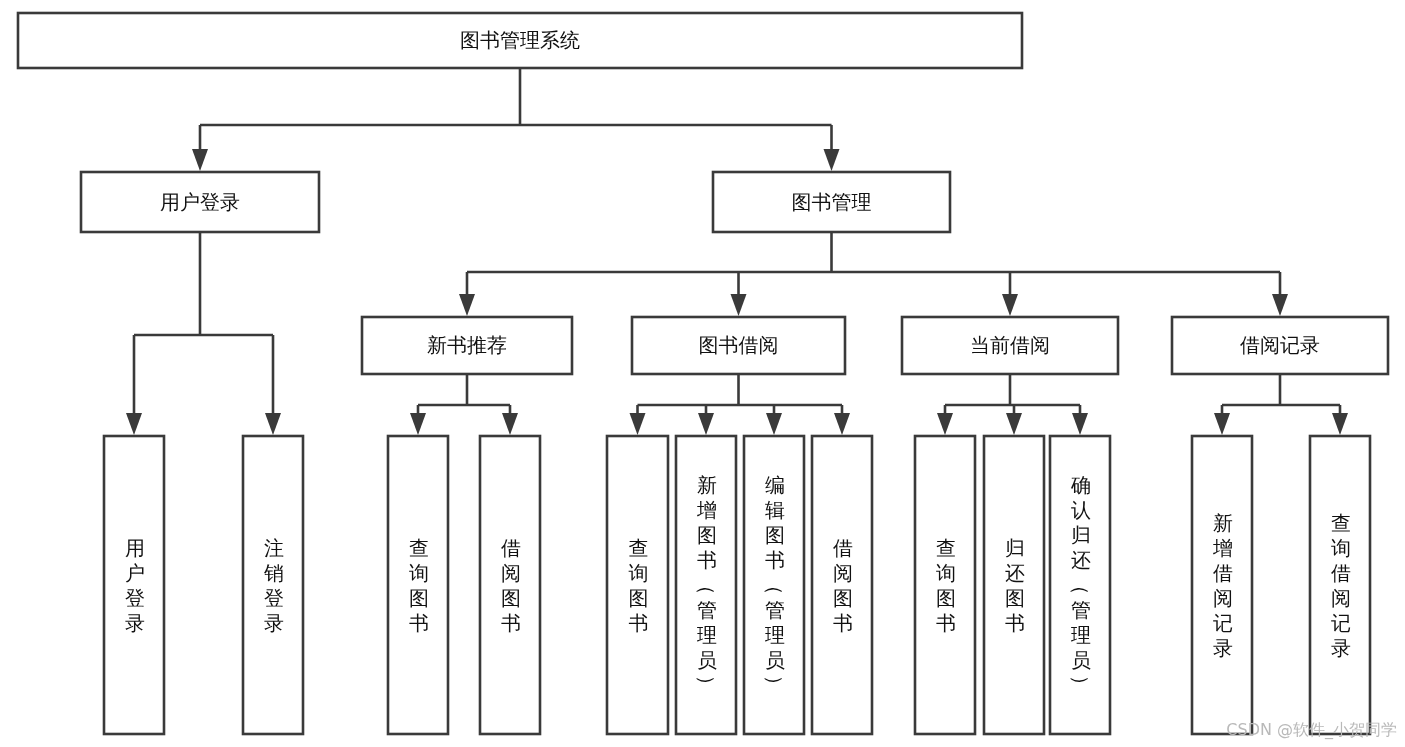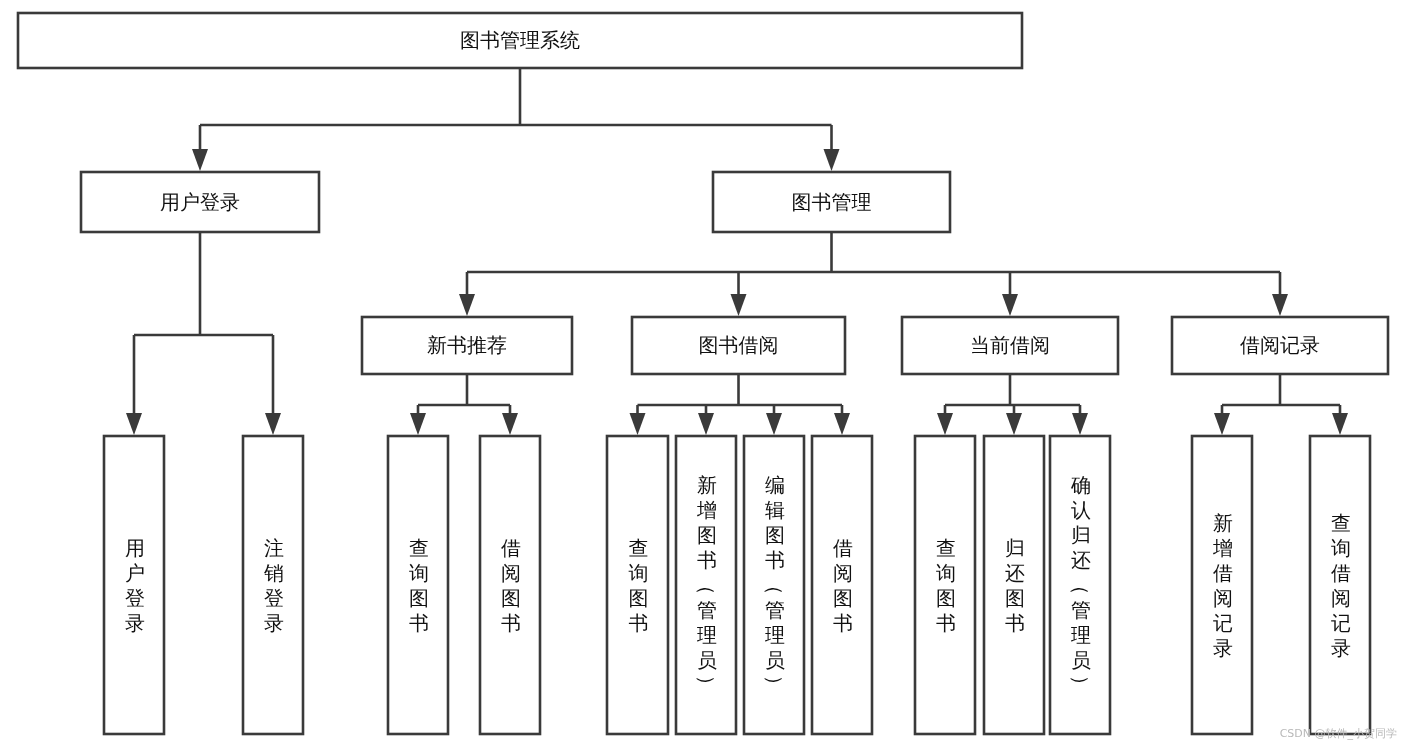--- a/index.html
+++ b/index.html
@@ -55,21 +55,21 @@
     fill: #111111;
     font-family: "DejaVu Sans", "Liberation Sans", sans-serif;
     font-size: 20px;
     text-anchor: middle;
   }
   .watermark {
     position: absolute;
     right: 8px;
     bottom: 6px;
     font-family: "DejaVu Sans", "Liberation Sans", sans-serif;
-    font-size: 11px;
+    font-size: 16px;
     color: #b9b9b9;
     white-space: nowrap;
     pointer-events: none;
     user-select: none;
   }
 </style>
 </head>
 <body>
 
 <div id="diagram-root">

